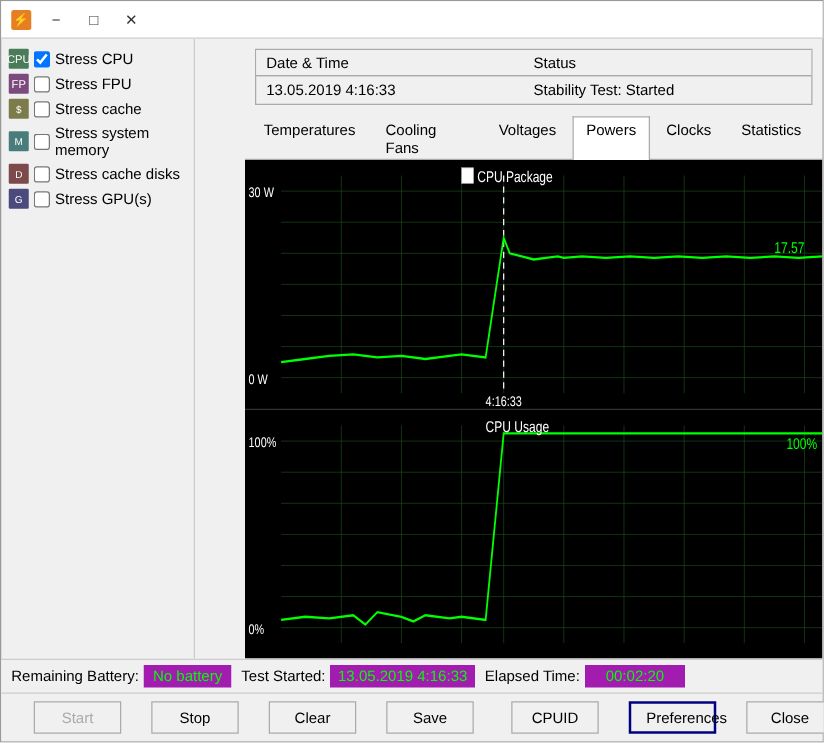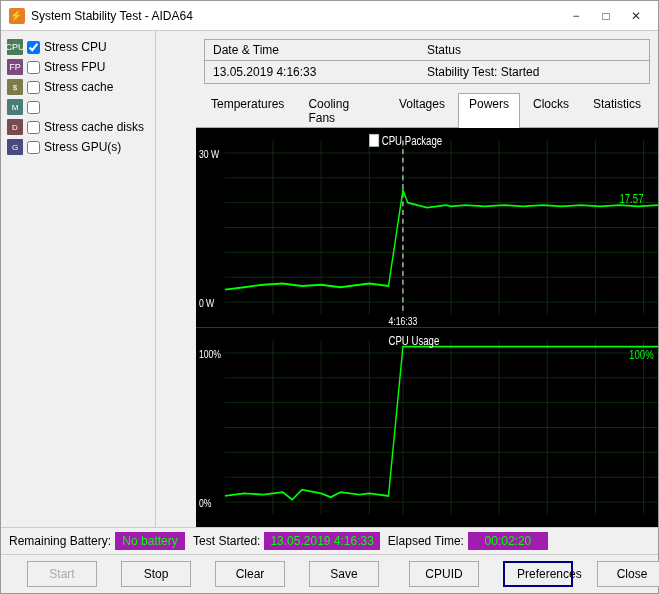--- a/index.html
+++ b/index.html
@@ -213,21 +213,20 @@
     }
     .spacer { flex: 1; }
   </style>
 </head>
 <body>
 
 <div class="window">
 
   <div class="title-bar">
     <div class="title-bar-icon">⚡</div>
-    <span class="title-text">System Stability Test - AIDA64</span>
     <div class="title-buttons">
       <button class="title-btn">−</button>
       <button class="title-btn">□</button>
       <button class="title-btn close">✕</button>
     </div>
   </div>
 
   <div class="content">
 
     <div class="left-panel">
@@ -242,20 +241,21 @@
         <span class="checkbox-label">Stress FPU</span>
       </div>
       <div class="checkbox-item">
         <div class="checkbox-icon" style="background:#7c7c4a; color:white; font-size:8px; border-radius:1px;">$</div>
         <input type="checkbox" style="">
         <span class="checkbox-label">Stress cache</span>
       </div>
       <div class="checkbox-item">
         <div class="checkbox-icon" style="background:#4a7c7c; color:white; font-size:8px; border-radius:1px;">M</div>
         <input type="checkbox" style="">
+        <span class="checkbox-label">Stress system memory</span>
       </div>
       <div class="checkbox-item">
         <div class="checkbox-icon" style="background:#7c4a4a; color:white; font-size:8px; border-radius:1px;">D</div>
         <input type="checkbox" style="">
         <span class="checkbox-label">Stress cache disks</span>
       </div>
       <div class="checkbox-item">
         <div class="checkbox-icon" style="background:#4a4a7c; color:white; font-size:8px; border-radius:1px;">G</div>
         <input type="checkbox" style="">
         <span class="checkbox-label">Stress GPU(s)</span>

